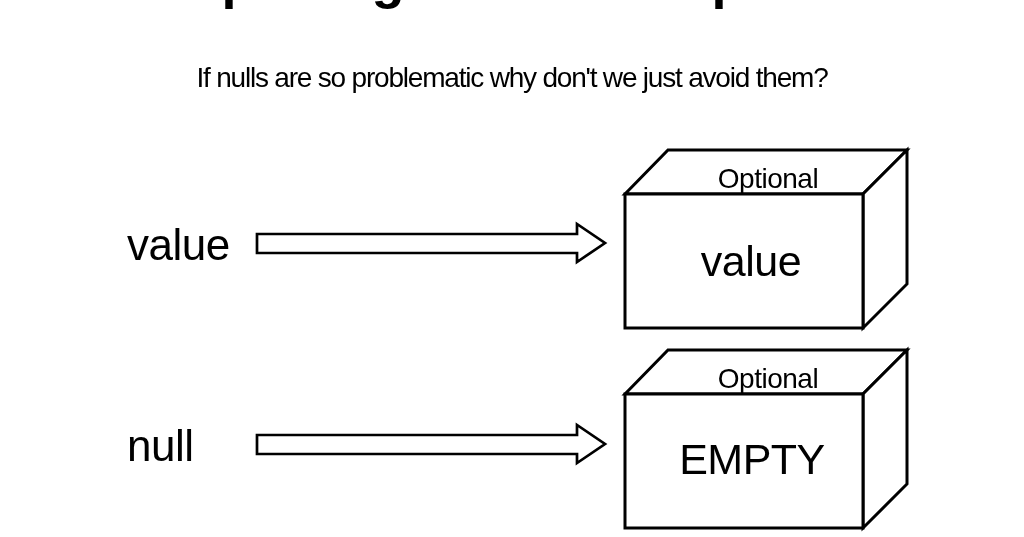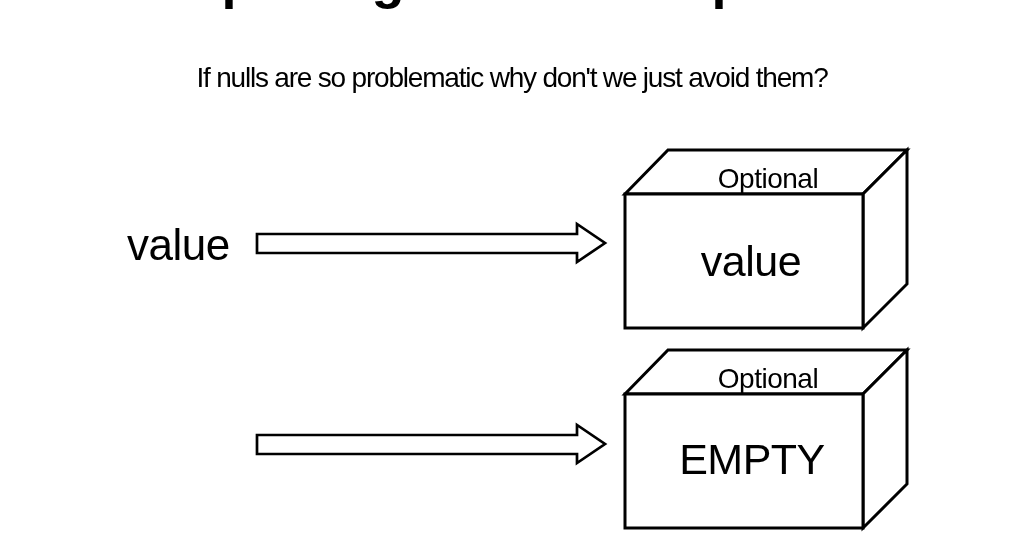--- a/index.html
+++ b/index.html
@@ -108,20 +108,21 @@
   <svg class="box-svg r1" viewBox="0 0 288 183">
     <g transform="translate(2,2)">
       <polygon points="0,44 43,0 282,0 238,44"></polygon>
       <polygon points="238,44 282,0 282,134 238,178"></polygon>
       <rect x="0" y="44" width="238" height="134"></rect>
       <text class="lid-text" x="143" y="38" text-anchor="middle">Optional</text>
       <text class="content-text" x="126" y="126" text-anchor="middle">value</text>
     </g>
   </svg>
 
+  <div class="row-label r2">null</div>
 
   <svg class="arrow-svg r2" viewBox="0 0 352 42">
     <path d="M 1 12 L 321 12 L 321 2 L 349 21 L 321 40 L 321 31 L 1 31 Z"></path>
   </svg>
 
   <svg class="box-svg r2" viewBox="0 0 288 183">
     <g transform="translate(2,2)">
       <polygon points="0,44 43,0 282,0 238,44"></polygon>
       <polygon points="238,44 282,0 282,134 238,178"></polygon>
       <rect x="0" y="44" width="238" height="134"></rect>

